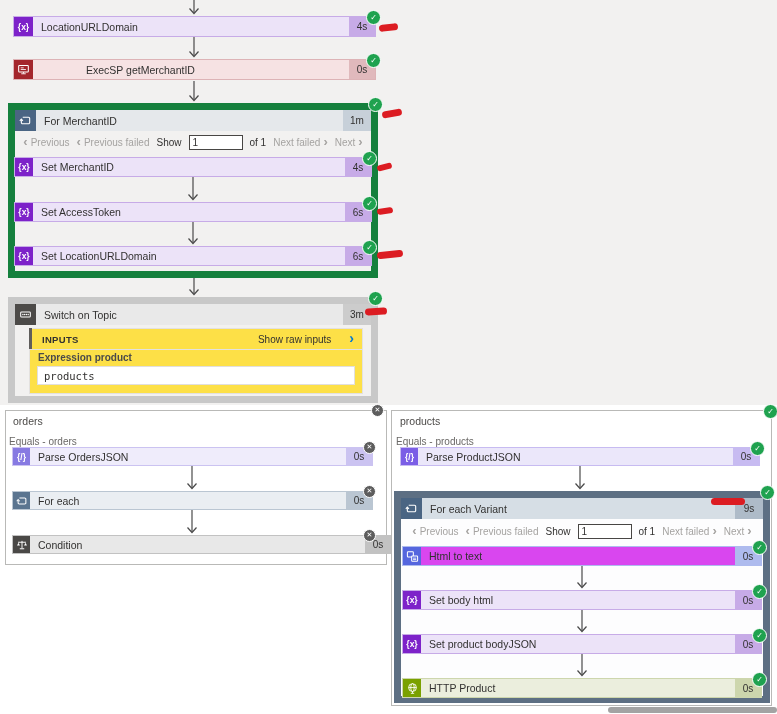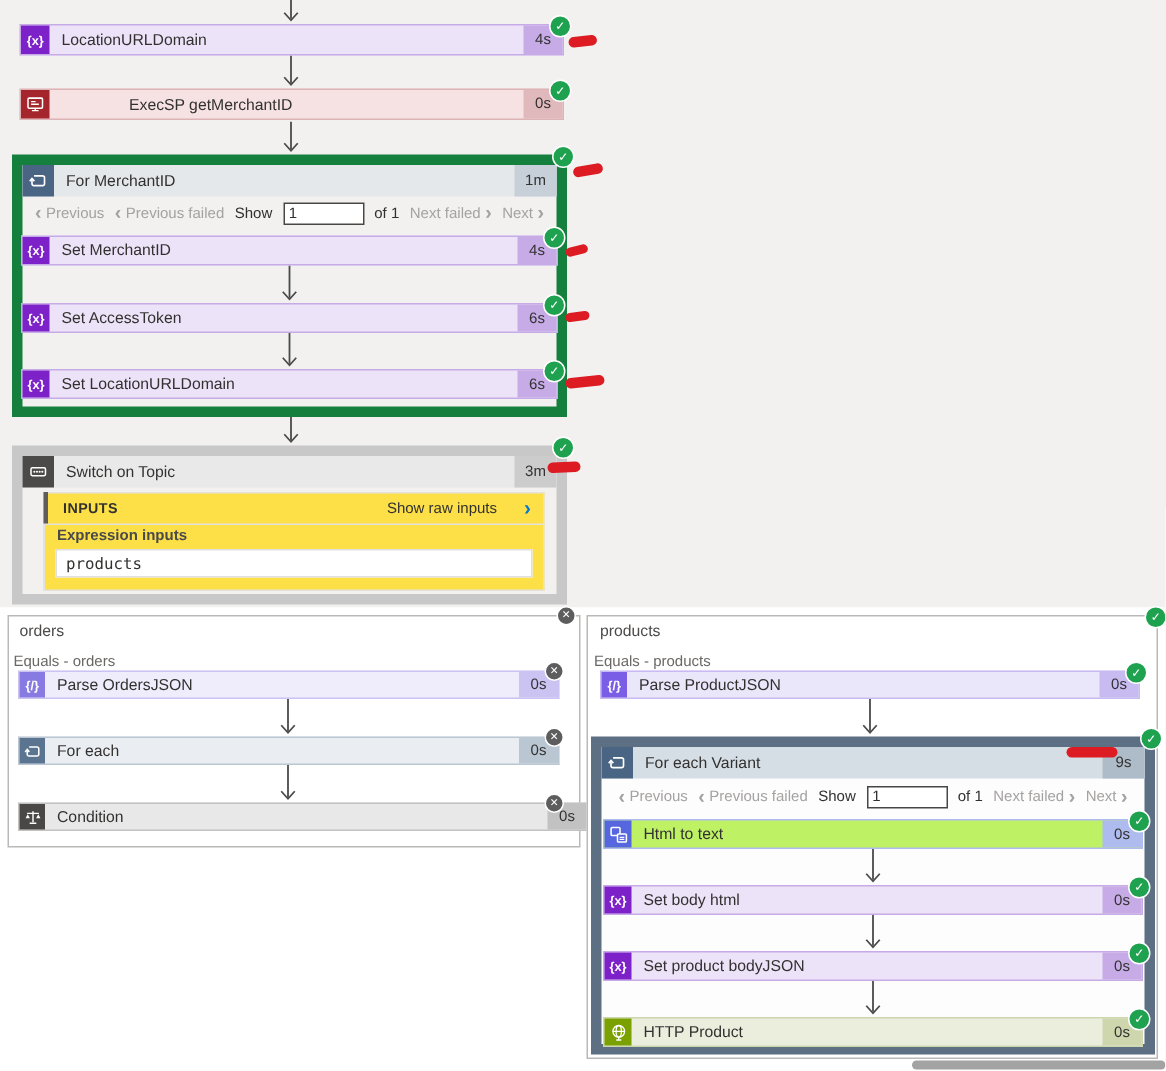--- a/index.html
+++ b/index.html
@@ -13,21 +13,21 @@
   .ctitle{flex:1;display:flex;align-items:center;padding-left:8px;font-size:10.5px;color:#323130;white-space:nowrap;overflow:hidden;}
   .cdur{flex:none;width:26px;display:flex;align-items:center;justify-content:center;font-size:10px;color:#323130;}
   .w28 .cdur{width:28px;}
 
   .purple{background:#ece3f8;border-color:#c7abe7;}.purple .cicon{background:#7d22c9;}.purple .cdur{background:#c7abe7;}
   .sql{background:#f6e2e3;border-color:#ddb3b6;gap:45px;}.sql .cicon{background:#a4262c;}.sql .cdur{background:#e0b9bc;}
   .parsep{background:#ebe7fa;border-color:#c7bbf1;}.parsep .cicon{background:#7b5ee6;}.parsep .cdur{background:#c7bbf1;}
   .parseo{background:#efecfb;border-color:#cbc3f1;}.parseo .cicon{background:#877ae2;}.parseo .cdur{background:#cbc3f1;}
   .feskip{background:#eaeef2;border-color:#bac6d2;}.feskip .cicon{background:#5b7590;}.feskip .cdur{background:#bac6d2;}
   .cond{background:#e8e8e8;border-color:#c2c2c2;}.cond .cicon{background:#4a4846;}.cond .cdur{background:#c2c2c2;}
-  .htmlt{background:#bef264;border-color:#aebbee;}.htmlt .cicon{background:#5566de;}.htmlt .cdur{background:#aebbee;}
+  .htmlt{background:#d946ef;border-color:#aebbee;}.htmlt .cicon{background:#5566de;}.htmlt .cdur{background:#aebbee;}
   .http{background:#ebeedd;border-color:#cdd6ad;}.http .cicon{background:#7aa100;}.http .cdur{background:#cdd6ad;}
 
   .scope{position:absolute;box-sizing:border-box;border:7px solid #15803d;}
   .scopehead{position:absolute;left:0;top:0;right:0;height:21px;display:flex;align-items:stretch;}
   .loophead{background:#e5e8eb;}.loophead .cicon{background:#4a6583;}.loophead .cdur{background:#c7d0d9;}
   .loophead2{background:#d6dee5;}.loophead2 .cicon{background:#4a6583;}.loophead2 .cdur{background:#aebbc8;}
   .switchhead{background:#e9e9e9;}.switchhead .cicon{background:#4c4a48;}.switchhead .cdur{background:#cccccc;}
 
   .badge{position:absolute;width:13px;height:13px;border-radius:50%;border:1.5px solid #fff;box-sizing:content-box;
          display:flex;align-items:center;justify-content:center;color:#fff;font-size:8px;line-height:1;
@@ -226,21 +226,21 @@
   <div class="panel" style="left:29px;top:328px;width:334px;height:66px;">
     <div class="panelhead">
       <div class="accent"></div>
       <span class="ptitle">INPUTS</span>
       <span class="praw">
         <span>Show raw inputs</span>
         <span class="bluechev">›</span>
       </span>
     </div>
   </div>
-  <div class="exprlabel" style="left:38px;top:352px;">Expression inputs</div>
+  <div class="exprlabel" style="left:38px;top:352px;">Expression product</div>
   <div class="monobox" style="left:37px;top:366px;width:318px;height:19px;">products</div>
 
   <div class="casebox" style="left:5px;top:410px;width:382px;height:155px;"></div>
   <div class="badge skip" style="left:371px;top:404px;">
       <span>✕</span>
     </div>
   <div class="caselabel" style="left:13px;top:415px;">orders</div>
   <div class="caseeq" style="left:9px;top:436px;">Equals - orders</div>
 
   <div class="card parseo" style="left:12px;top:447px;width:361px;height:19px;">

